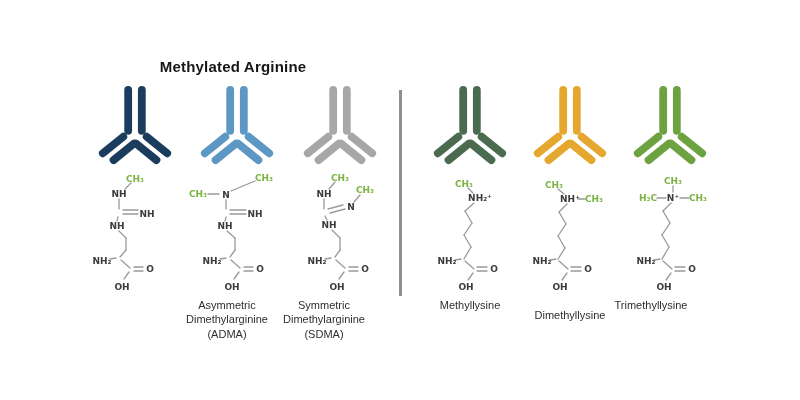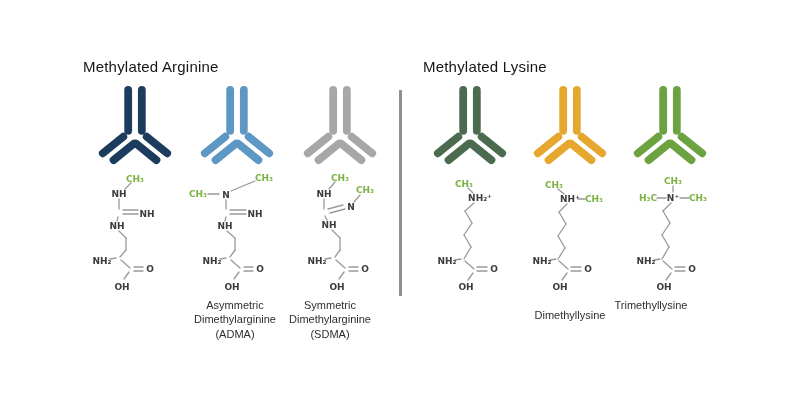--- a/index.html
+++ b/index.html
@@ -1,33 +1,32 @@
 <!DOCTYPE html>
 <html><head>
 <meta charset="utf-8">
 <style>
   html,body{margin:0;padding:0;background:#fff;}
   .canvas{position:relative;width:800px;height:400px;background:#ffffff;overflow:hidden;
           font-family:"Liberation Sans",sans-serif;}
-  .section-title{position:absolute;width:300px;font-size:15px;
-                 font-weight:normal;color:#161616;letter-spacing:.2px;}
+  .section-title{position:absolute;width:300px;text-align:center;font-size:15px;
+                 font-weight:bold;color:#161616;letter-spacing:.2px;}
   .divider{position:absolute;left:399px;top:90px;width:3px;height:206px;background:#8f8f8f;}
   .antibody{position:absolute;width:78px;height:82px;}
   .structure{position:absolute;width:100px;height:132px;}
   .mol-label{position:absolute;width:150px;text-align:center;font-size:11px;line-height:1.3;
              color:#2e2e2e;white-space:pre-line;}
   svg{display:block;}
 </style>
 </head>
 <body>
 
 <div class="canvas">
 
   <div class="section-title" style="left:83px;top:58px">Methylated Arginine</div>
-  <div class="section-title" style="left:423px;top:58px">Methylated Lysine</div>
 
   <div class="divider"></div>
 
   <div class="antibody" style="left:96px;top:84px">
       <svg viewBox="0 0 80 84" width="78" height="82">
         <line x1="33" y1="6" x2="33" y2="48" stroke="#1c3c5e" stroke-width="8" stroke-linecap="round"></line>
         <line x1="47" y1="6" x2="47" y2="48" stroke="#1c3c5e" stroke-width="8" stroke-linecap="round"></line>
         <line x1="28" y1="54" x2="7" y2="71" stroke="#1c3c5e" stroke-width="8" stroke-linecap="round"></line>
         <line x1="39" y1="61" x2="18" y2="78" stroke="#1c3c5e" stroke-width="8" stroke-linecap="round"></line>
         <line x1="52" y1="54" x2="73" y2="71" stroke="#1c3c5e" stroke-width="8" stroke-linecap="round"></line>
@@ -221,22 +220,23 @@
         <text x="46" y="15" text-anchor="middle" dominant-baseline="central" fill="#7cb342" font-size="9" font-weight="bold" font-family="&quot;DejaVu Sans&quot;, sans-serif">CH₃</text>
         <text x="21" y="32" text-anchor="middle" dominant-baseline="central" fill="#7cb342" font-size="9" font-weight="bold" font-family="&quot;DejaVu Sans&quot;, sans-serif">H₃C</text>
         <text x="46" y="32" text-anchor="middle" dominant-baseline="central" fill="#3b3b3b" font-size="9" font-weight="bold" font-family="&quot;DejaVu Sans&quot;, sans-serif">N⁺</text>
         <text x="71" y="32" text-anchor="middle" dominant-baseline="central" fill="#7cb342" font-size="9" font-weight="bold" font-family="&quot;DejaVu Sans&quot;, sans-serif">CH₃</text>
         <text x="19" y="95" text-anchor="middle" dominant-baseline="central" fill="#3b3b3b" font-size="9" font-weight="bold" font-family="&quot;DejaVu Sans&quot;, sans-serif">NH₂</text>
         <text x="65" y="103" text-anchor="middle" dominant-baseline="central" fill="#3b3b3b" font-size="9" font-weight="bold" font-family="&quot;DejaVu Sans&quot;, sans-serif">O</text>
         <text x="37" y="121" text-anchor="middle" dominant-baseline="central" fill="#3b3b3b" font-size="9" font-weight="bold" font-family="&quot;DejaVu Sans&quot;, sans-serif">OH</text>
       </svg>
     </div>
 
-  <div class="mol-label" style="left:160px;top:298px">Asymmetric
+  <div class="mol-label" style="left:152px;top:298px">Asymmetric
 Dimethylarginine
 (ADMA)</div>
-  <div class="mol-label" style="left:255px;top:298px">Symmetric
+  <div class="mol-label" style="left:249px;top:298px">Symmetric
 Dimethylarginine
 (SDMA)</div>
+  <div class="mol-label" style="left:395px;top:298px">Methyllysine</div>
   <div class="mol-label" style="left:495px;top:308px">Dimethyllysine</div>
   <div class="mol-label" style="left:576px;top:298px">Trimethyllysine</div>
 
 </div>
 
 </body></html>

